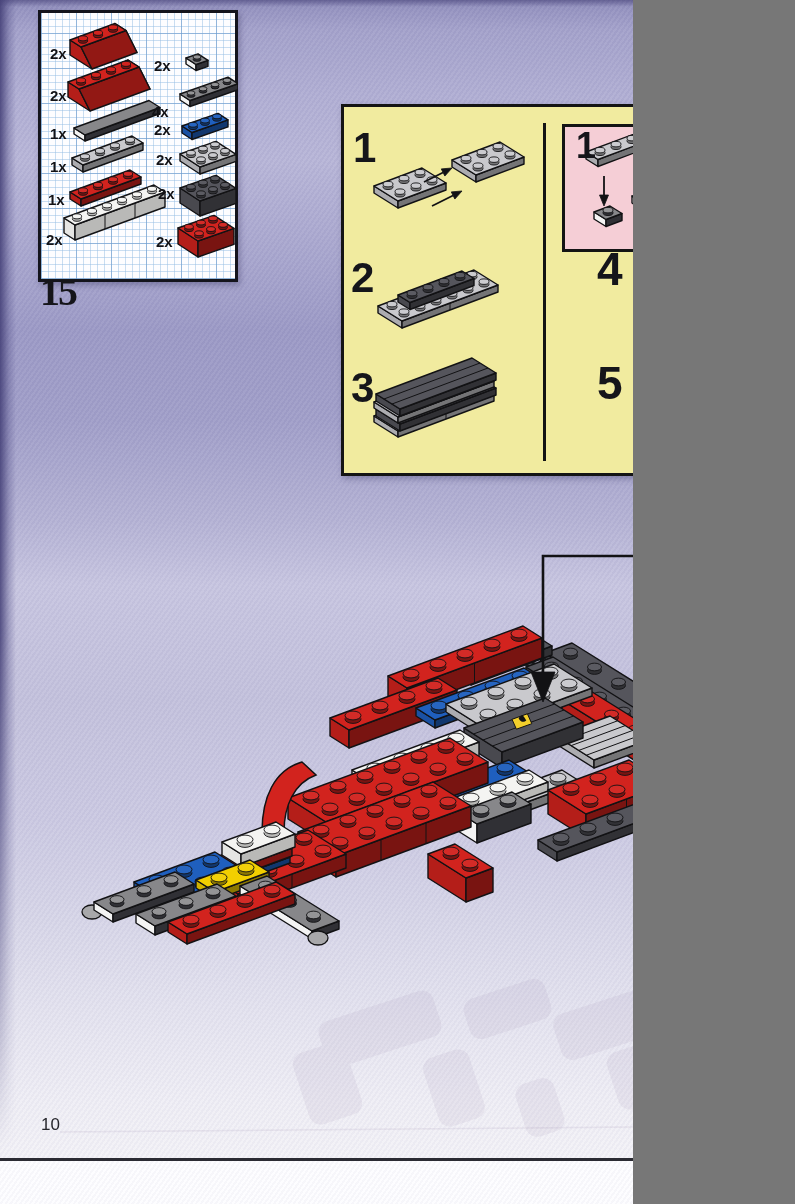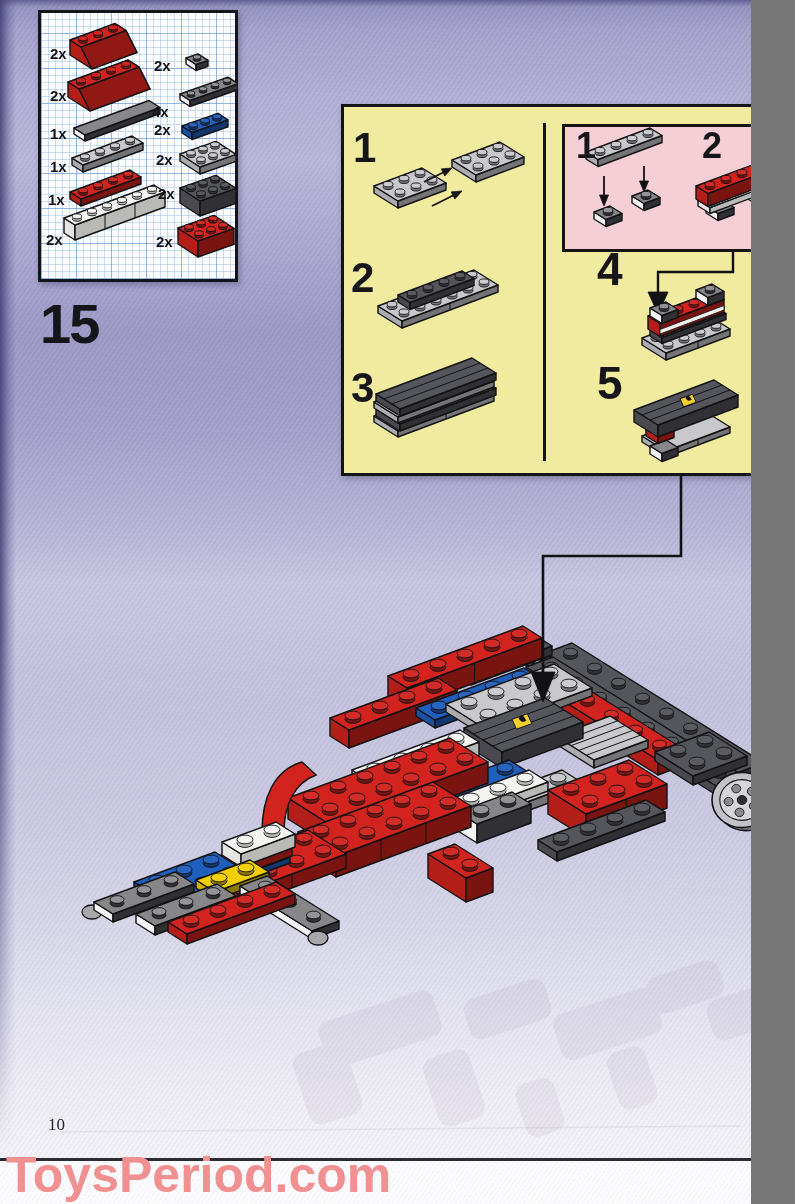--- a/index.html
+++ b/index.html
@@ -1,17 +1,17 @@
 <!DOCTYPE html>
 <html><head>
 <meta charset="utf-8">
 <style>
   html,body{margin:0;padding:0;background:#777;}
   .page{
-    position:relative; width:751px; height:1204px; overflow:hidden;
+    position:relative; width:633px; height:1204px; overflow:hidden;
     font-family:"Liberation Sans",sans-serif;
     background:linear-gradient(180deg,
       #8f8dbb 0px,#a3a1ca 30px,#b0aed3 95px,#b7b5d7 160px,#aaa8cf 240px,
       #9b99c5 330px,#a09ec8 420px,#b4b2d4 520px,#c7c5e0 585px,#c3c1dc 700px,
       #cbc9e2 820px,#d7d6e8 920px,#e4e3ef 1010px,#efeef5 1100px,#f3f2f7 1158px,
       #fdfdff 1161px,#fdfdff 1204px);
   }
   .texture{position:absolute;inset:0;z-index:1;pointer-events:none;
     background:repeating-linear-gradient(125deg, rgba(255,255,255,.05) 0 2px, rgba(90,85,140,.04) 2px 4px);}
   .left-edge{position:absolute;left:0;top:0;width:16px;height:1150px;z-index:2;
@@ -26,37 +26,37 @@
     background:
       repeating-linear-gradient(0deg, rgba(110,155,205,.6) 0 1px, transparent 1px 35px),
       repeating-linear-gradient(90deg, rgba(110,155,205,.6) 0 1px, transparent 1px 35px),
       repeating-linear-gradient(0deg, rgba(150,190,228,.5) 0 1px, transparent 1px 7px),
       repeating-linear-gradient(90deg, rgba(150,190,228,.5) 0 1px, transparent 1px 7px),
       #fdfdff;
     box-shadow:2px 3px 6px rgba(40,36,80,.35);}
   .parts-box svg{position:absolute;left:-3px;top:-3px;}
   .pq{position:absolute;font-size:15px;font-weight:700;color:#121216;z-index:4;line-height:1;}
 
-  .big-step{position:absolute;left:40px;top:296px;font-size:56px;font-weight:700;
-    letter-spacing:-2px;color:#15151a;z-index:4;line-height:1;}
+  .big-step{position:absolute;left:40px;top:272px;font-size:40px;font-weight:700;
+    letter-spacing:-2px;color:#15151a;z-index:4;line-height:1;font-family:Liberation Serif, serif;}
 
   .sub-box{position:absolute;left:341px;top:104px;width:444px;height:372px;z-index:3;
     background:#f1eb9f;border:3px solid #141414;box-sizing:border-box;
     box-shadow:2px 3px 6px rgba(40,36,80,.3);}
   .inset-box{position:absolute;left:218px;top:17px;width:220px;height:128px;
     border:3px solid #141414;box-sizing:border-box;
     background:radial-gradient(circle, rgba(232,155,170,.55) 22%, transparent 24%) 0 0/4px 4px, #f5ced6;}
   .divider{position:absolute;left:199px;top:16px;width:3px;height:338px;background:#141414;}
   .sub-box svg{position:absolute;left:-3px;top:-3px;}
 
   .stepnum{position:absolute;font-weight:700;color:#15151a;z-index:5;line-height:1;}
 
   .main-art{position:absolute;left:0;top:0;z-index:2;pointer-events:none;}
 
-  .page-number{position:absolute;left:48px;top:1116px;font-size:17px;color:#26262c;z-index:6;line-height:1;font-family:Liberation Serif, serif;}
+  .page-number{position:absolute;left:41px;top:1116px;font-size:17px;color:#26262c;z-index:6;line-height:1;}
   .bottom-line{position:absolute;left:0;top:1158px;width:100%;height:3px;background:#2b2b33;z-index:5;}
   .watermark{position:absolute;left:6px;top:1150px;font-size:50px;font-weight:700;
     color:#f09090;z-index:6;line-height:1;letter-spacing:0;}
 </style>
 </head>
 <body>
 
 <div class="page">
   <div class="texture"></div>
   <div class="left-edge"></div>
@@ -1225,14 +1225,13 @@
         <ellipse cx="272" cy="893" rx="8" ry="4.4" fill="rgb(121,20,17)" stroke="#121214" stroke-width="0.9"></ellipse>
         <polygon points="264,893 280,893 280,889.5 264,889.5" fill="rgb(121,20,17)" stroke="none"></polygon>
         <ellipse cx="272" cy="889.5" rx="8" ry="4.4" fill="rgb(211,43,39)" stroke="#121214" stroke-width="0.9"></ellipse>
       </g>
       <polyline points="681,476 681,556 543,556 543,672" fill="none" stroke="#121214" stroke-width="2.6"></polyline>
       <polygon points="531,672 555,672 543,702" fill="#121214" stroke="#121214" stroke-width="0.8" stroke-linejoin="round"></polygon>
     </svg>
 
   <div class="page-number">10</div>
   <div class="bottom-line"></div>
-  <div class="watermark">ToysPeriod.com</div>
 </div>
 
 </body></html>

